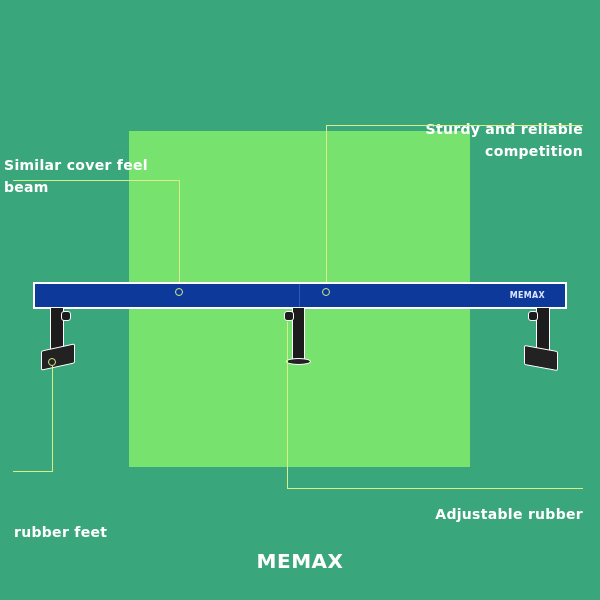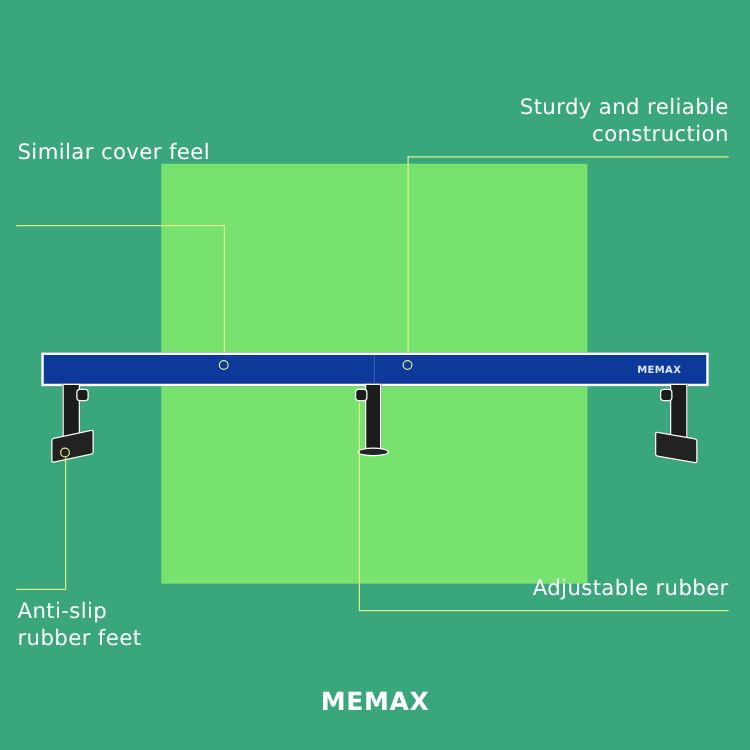--- a/index.html
+++ b/index.html
@@ -6,22 +6,22 @@
     body {
       width: 600px; height: 600px; position: relative; overflow: hidden;
       background: #39a67c;
       font-family: "DejaVu Sans", sans-serif;
     }
     .green-panel {
       position: absolute; left: 129px; top: 131px; width: 341px; height: 336px;
       background: #78e26f;
     }
     .label {
-      position: absolute; color: #ffffff; font-weight: normal; font-size: 17px;
-      line-height: 22px; letter-spacing: 0.3px;
+      position: absolute; color: #ffffff; font-weight: bold; font-size: 14px;
+      line-height: 22px; letter-spacing: 0.3px; margin-top: 43px;
     }
     .label.right { text-align: right; }
     .line { position: absolute; background: #d7ee8a; }
     .dot {
       position: absolute; width: 8px; height: 8px; border: 1.5px solid #d7ee8a;
       border-radius: 50%; box-sizing: border-box;
     }
     .beam {
       position: absolute; left: 33px; top: 282px; width: 534px; height: 27px;
       background: #0d3a9a; border: 2px solid #ffffff; box-sizing: border-box;
@@ -38,29 +38,30 @@
     .brand {
       position: absolute; left: 0; width: 600px; top: 549px; text-align: center;
       color: #ffffff; font-weight: bold; font-size: 20px; letter-spacing: 0.5px;
     }
   </style>
 </head>
 <body>
 
 <div class="green-panel"></div>
 
-<div class="label" style="left:14px; top:111px;">
+<div class="label" style="left:4px; top:111px;">
   <div>Similar cover feel</div>
+  <div>beam</div>
 </div>
 <div class="line" style="left:13px; top:180px; width:167px; height:1px;"></div>
 <div class="line" style="left:179px; top:180px; width:1px; height:108px;"></div>
 
 <div class="label right" style="right:17px; top:75px;">
   <div>Sturdy and reliable</div>
-  <div>construction</div>
+  <div>competition</div>
 </div>
 <div class="line" style="left:326px; top:125px; width:257px; height:1px;"></div>
 <div class="line" style="left:326px; top:125px; width:1px; height:163px;"></div>
 
 <div class="beam">
   <div class="beam-seam"></div>
   <div class="beam-brand">MEMAX</div>
 </div>
 <div class="dot" style="left:175px; top:288px;"></div>
 <div class="dot" style="left:322px; top:288px;"></div>
@@ -82,18 +83,17 @@
 <div class="line" style="left:287px; top:322px; width:1px; height:166px;"></div>
 <div class="line" style="left:287px; top:488px; width:296px; height:1px;"></div>
 
 <div class="leg">
   <div class="post" style="left:536px; top:307px; width:14px; height:48px;"></div>
   <div class="knob" style="left:528px; top:311px; width:10px; height:10px;"></div>
   <div class="foot" style="left:524px; top:348px; width:34px; height:20px; transform:skewY(10deg);"></div>
 </div>
 
 <div class="label" style="left:14px; top:478px;">
-  <div>Anti-slip</div>
   <div>rubber feet</div>
 </div>
 <div class="label right" style="right:17px; top:460px;">Adjustable rubber</div>
 
 <div class="brand">MEMAX</div>
 
 </body></html>

